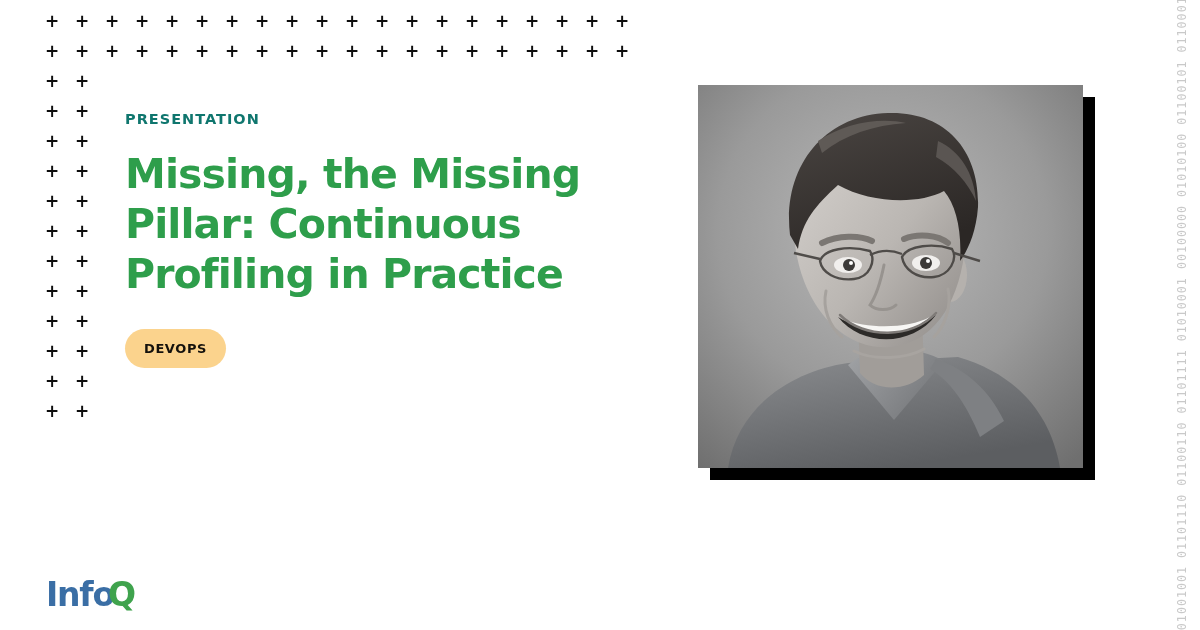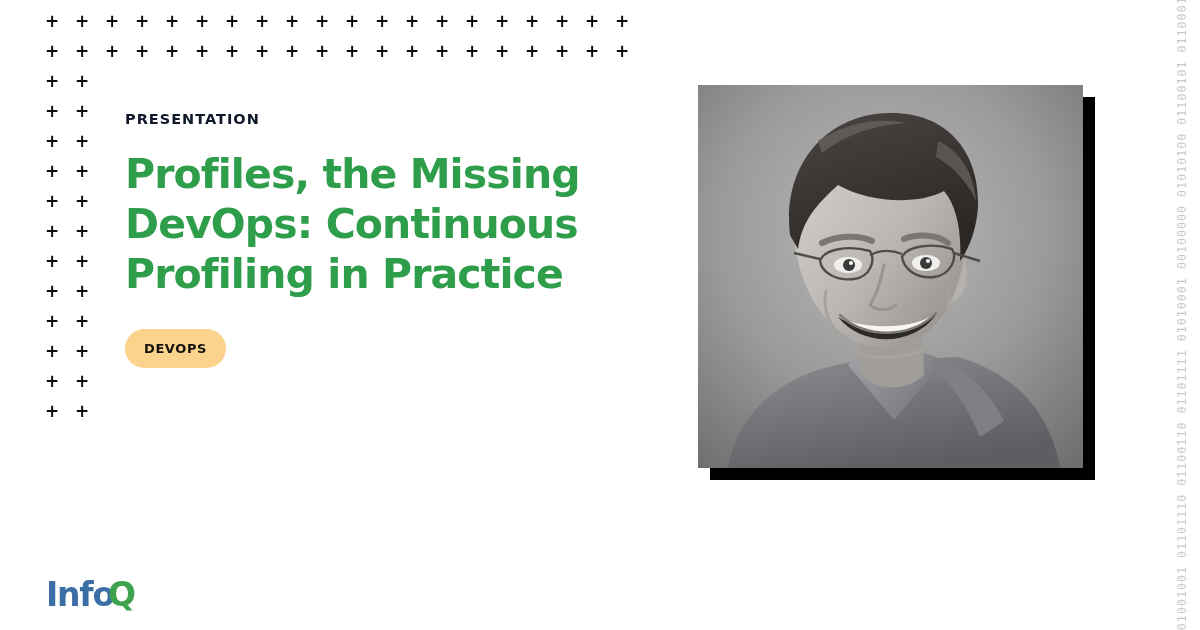--- a/index.html
+++ b/index.html
@@ -72,21 +72,21 @@
     left: 125px;
     top: 112px;
     width: 560px;
   }
 
   .eyebrow {
     font-family: "DejaVu Sans", sans-serif;
     font-size: 14.5px;
     font-weight: 700;
     letter-spacing: 1.0px;
-    color: #0f172a;
+    color: #0f766e;
     text-transform: uppercase;
     line-height: 1;
     margin-bottom: 22px;
   }
 
   .title {
     font-family: "DejaVu Sans", sans-serif;
     font-size: 41px;
     font-weight: 700;
     line-height: 50px;
@@ -235,21 +235,21 @@
       <span class="plus" style="left: 52px; top: 411px; color: rgb(13, 13, 13);">+</span>
       <span class="plus" style="left: 82px; top: 411px; color: rgb(13, 13, 13);">+</span>
     </div>
 
   <div class="binary-strip">
     <span>01001001 01101110 01100110 01101111 01010001 00100000 01010100 01100101 01100011 01101000 00100000 01001110 01100101 01110111 01110011</span>
   </div>
 
   <div class="content">
     <div class="eyebrow">PRESENTATION</div>
-    <h1 class="title">Profiles, the Missing DevOps: Continuous Profiling in Practice</h1>
+    <h1 class="title">Missing, the Missing Pillar: Continuous Profiling in Practice</h1>
     <div class="tags">
       <span class="tag">DevOps</span>
     </div>
   </div>
 
   <div class="photo-wrap">
     <div class="photo-shadow"></div>
     <div class="photo" aria-label="Portrait of Michael Hausenblas, black and white headshot">
       <svg viewBox="0 0 385 383" preserveAspectRatio="xMidYMid slice" aria-hidden="true">
         <defs>

